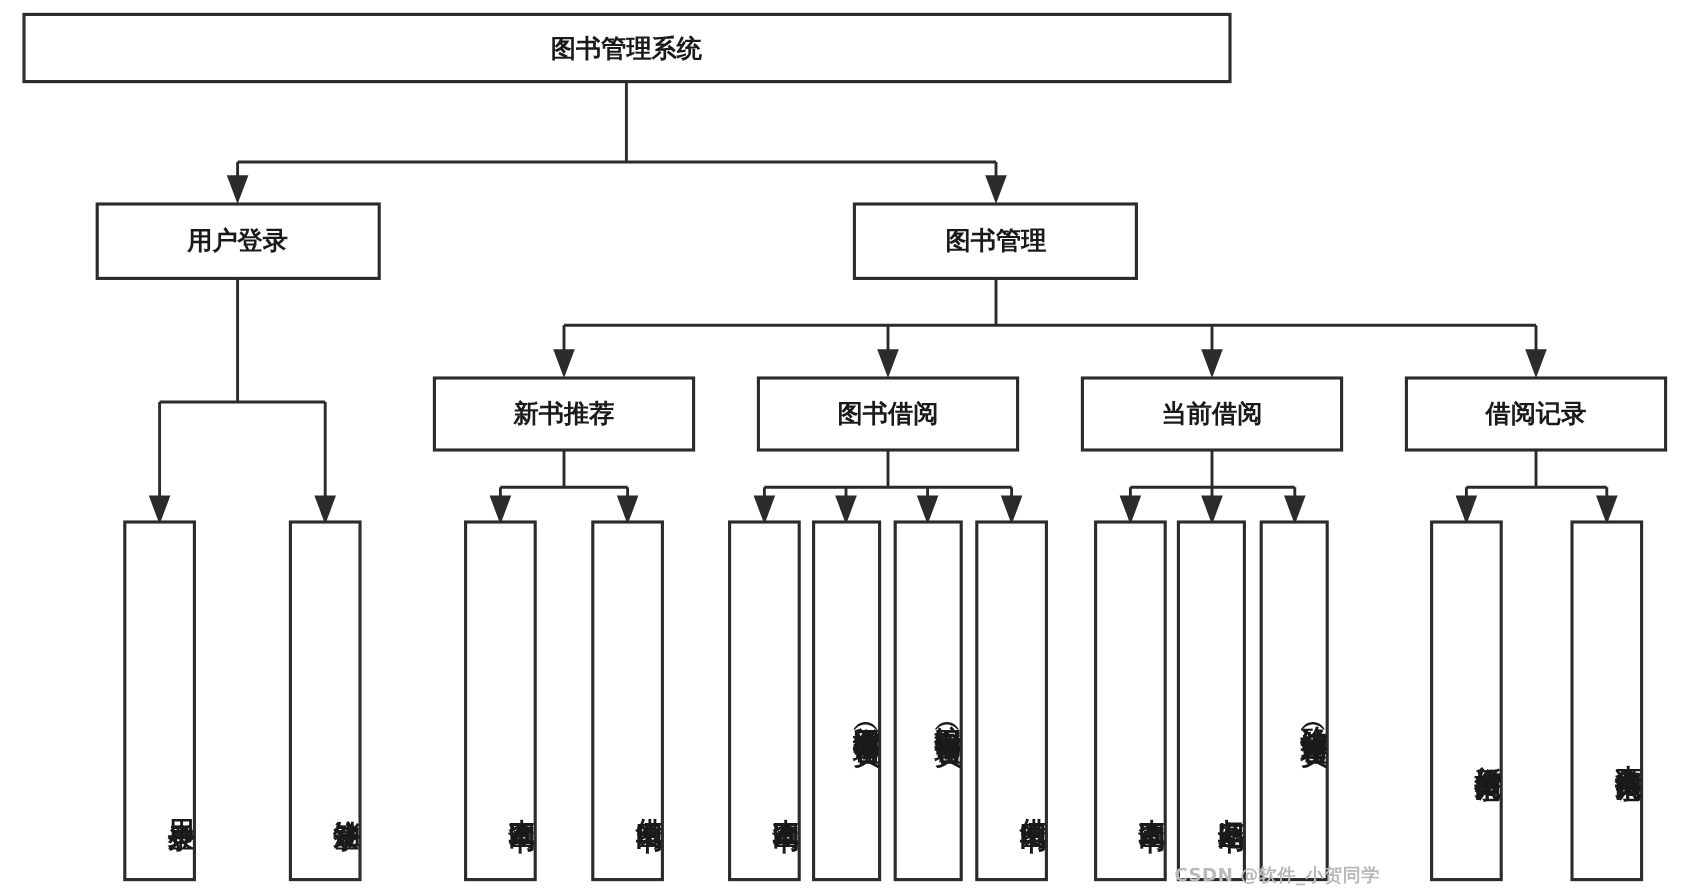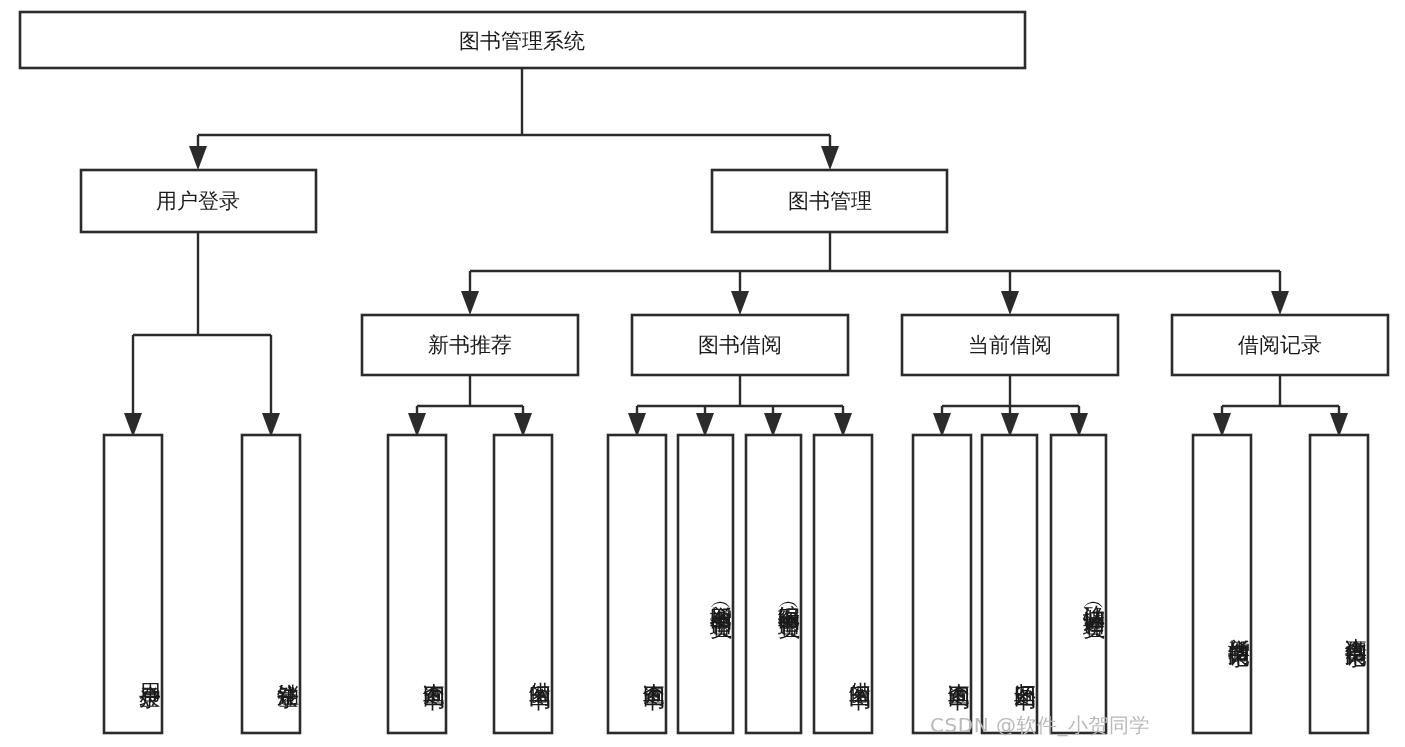--- a/index.html
+++ b/index.html
@@ -11,20 +11,21 @@
     width: 1405px;
     height: 747px;
     font-family: "DejaVu Sans", "Liberation Sans", sans-serif;
     overflow: hidden;
     position: relative;
   }
   #diagram-root {
     position: relative;
     width: 1162px;
     height: 747px;
+    font-weight: bold;
   }
   svg#tree-svg {
     position: absolute;
     left: 0;
     top: 0;
     width: 1405px;
     height: 747px;
     display: block;
   }
   .node-box {
@@ -63,21 +64,21 @@
     display: flex;
     align-items: flex-start;
     justify-content: center;
     pointer-events: none;
   }
   .watermark {
     position: absolute;
     right: 12px;
     bottom: 8px;
     font-family: "DejaVu Sans", "Liberation Sans", sans-serif;
-    font-size: 20px;
+    font-size: 15px;
     color: #b9b9b9;
     letter-spacing: 0.5px;
     white-space: nowrap;
   }
 </style>
 </head>
 <body>
 
 <div id="diagram-root">
 

